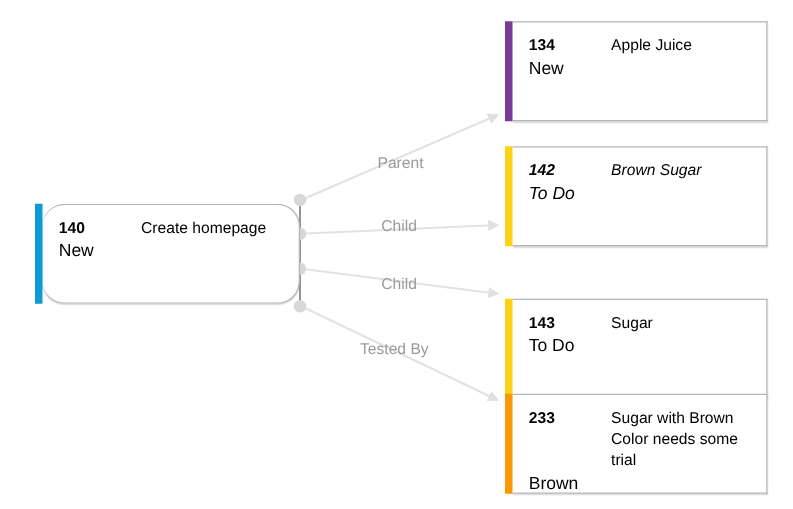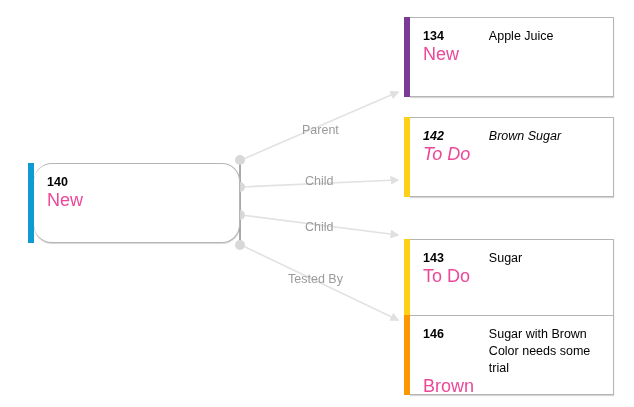--- a/index.html
+++ b/index.html
@@ -63,22 +63,22 @@
     color: #000000;
     flex: 0 0 auto;
   }
   .wi-title {
     font-size: 12.5px;
     color: #000000;
     margin-left: 0;
     flex: 1 1 auto;
   }
   .wi-state {
-    font-size: 18px;
-    color: #ec4899;
+    font-size: 14px;
+    color: #000000;
     line-height: 17px;
     margin-top: 1px;
   }
 
   
   .gap {
     display: inline-block;
     width: 45px;
     flex: 0 0 auto;
   }
@@ -133,20 +133,21 @@
   <span class="link-label" id="label-child-1">Child</span>
   <span class="link-label" id="label-child-2">Child</span>
   <span class="link-label" id="label-testedby">Tested By</span>
 
   <div class="card" id="card-140">
     <div class="stripe" style="background: rgb(14, 155, 209);"></div>
     <div class="body">
       <div class="row-title">
         <span class="wi-id">140</span>
         <span class="gap"></span>
+        <span class="wi-title">Create homepage</span>
       </div>
       <div class="wi-state">New</div>
     </div>
   </div>
 
   <div class="card" id="card-134">
     <div class="stripe" style="background: rgb(122, 59, 150);"></div>
     <div class="body">
       <div class="row-title">
         <span class="wi-id">134</span>
@@ -178,21 +179,21 @@
         <span class="wi-title">Sugar</span>
       </div>
       <div class="wi-state">To Do</div>
     </div>
   </div>
 
   <div class="card" id="card-146">
     <div class="stripe" style="background: rgb(251, 151, 0);"></div>
     <div class="body">
       <div class="row-title">
-        <span class="wi-id">146</span>
+        <span class="wi-id">233</span>
         <span class="gap"></span>
         <span class="wi-title">Sugar with Brown Color needs some trial</span>
       </div>
       <div class="wi-state">Brown</div>
     </div>
   </div>
 
 </div>
 
 </body></html>

